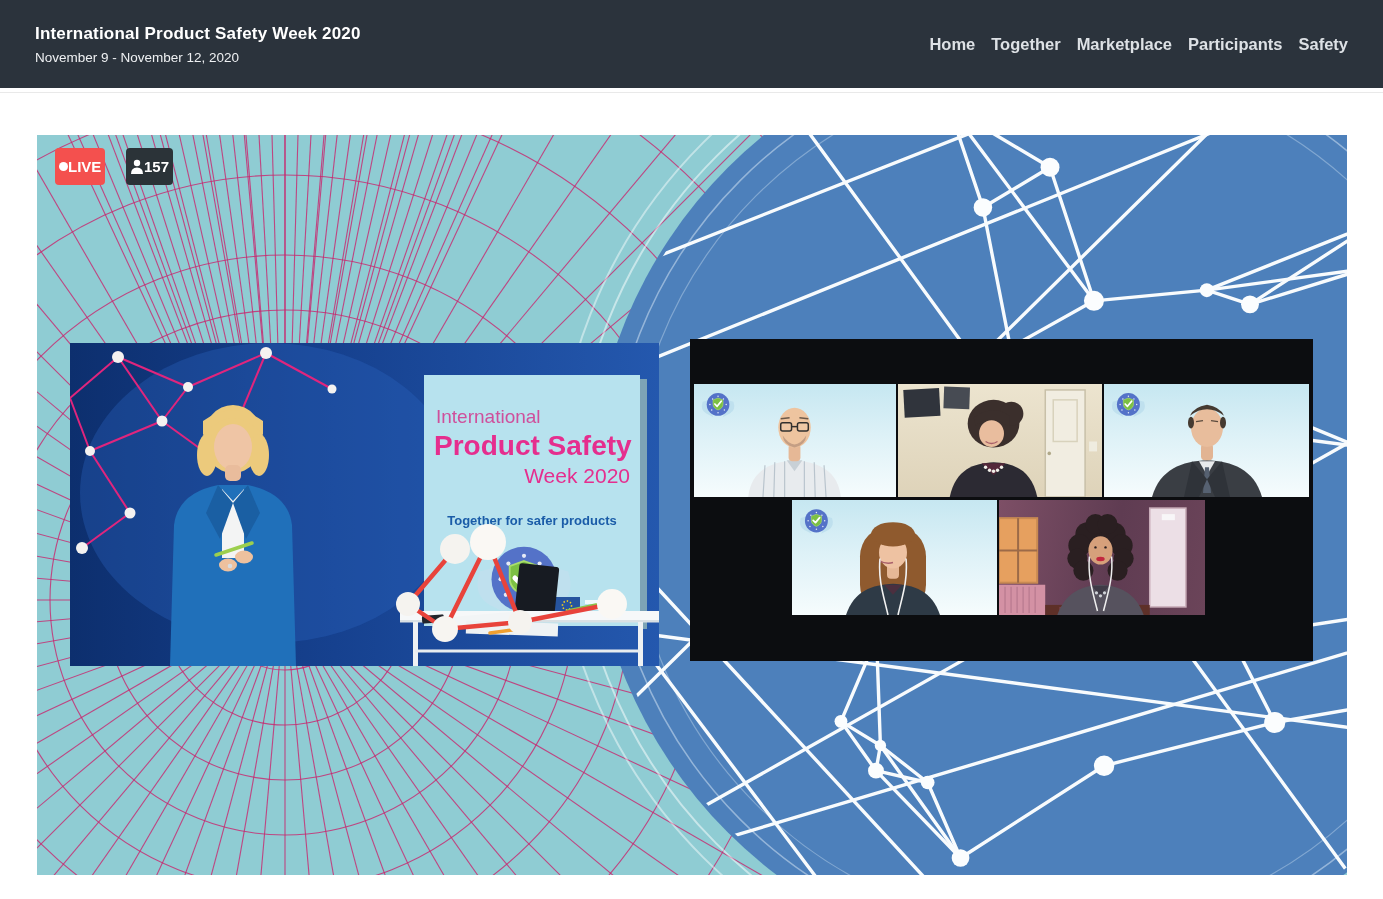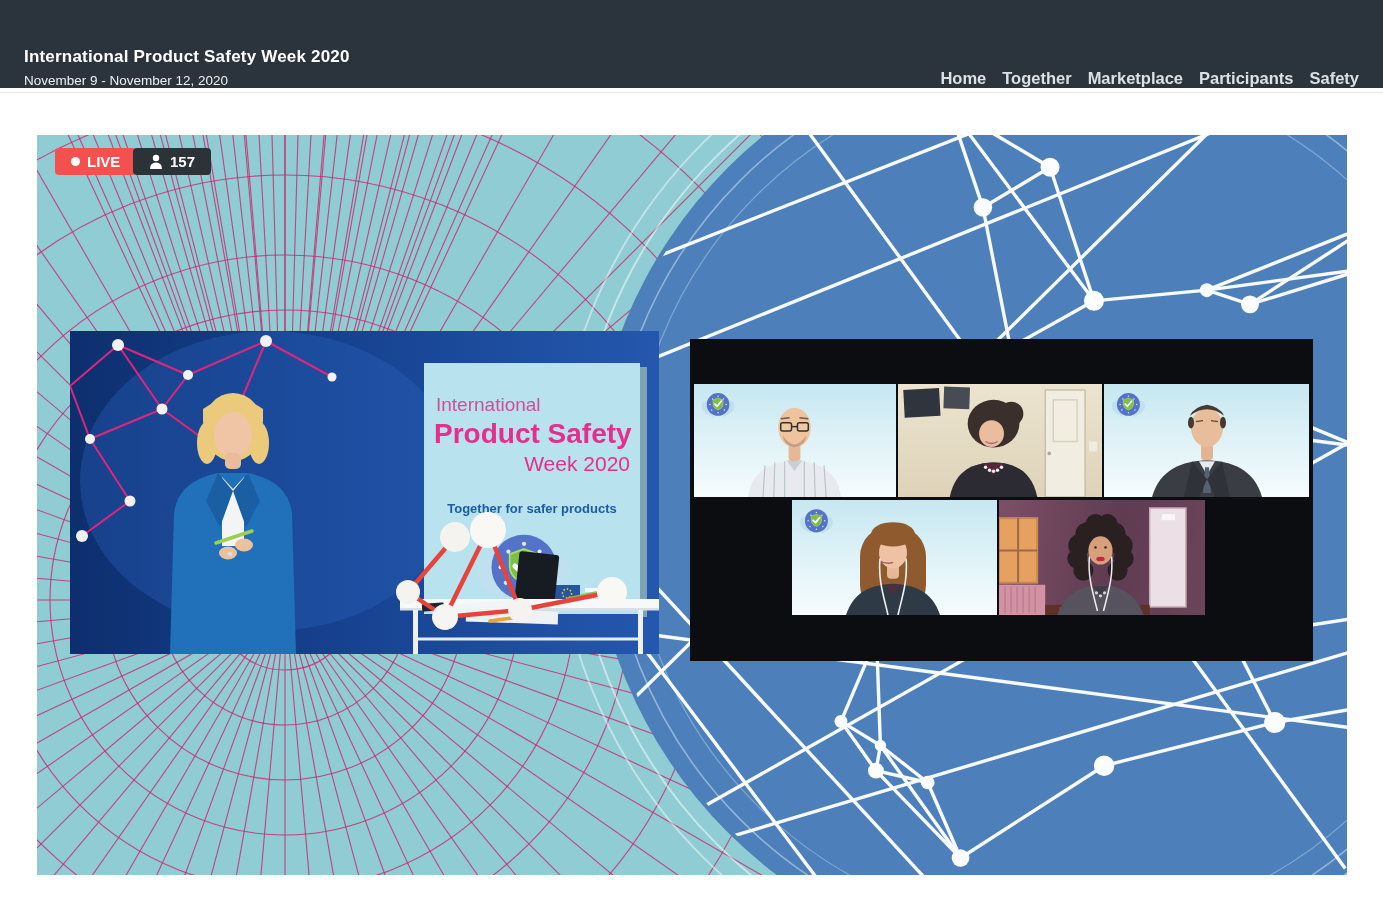--- a/index.html
+++ b/index.html
@@ -1,41 +1,41 @@
 <!DOCTYPE html>
 <html><head>
 <meta charset="utf-8">
 <style>
   html,body{margin:0;padding:0;background:#fff;}
   .page{position:relative;width:1383px;height:899px;background:#fff;overflow:hidden;
         font-family:"Liberation Sans",sans-serif;}
   
   .topbar{position:absolute;left:0;top:0;width:100%;height:88px;background:#2b333c;
-          display:flex;align-items:flex-end;justify-content:space-between;box-sizing:border-box;
-          padding:0 24px;}
+          display:flex;align-items:center;justify-content:space-between;box-sizing:border-box;
+          padding:0 35px;}
   .brand-title{color:#fff;font-size:17px;font-weight:bold;letter-spacing:.2px;}
   .brand-sub{color:#eef0f2;font-size:13.5px;margin-top:6px;}
   .topnav{display:flex;gap:16px;}
   .topnav a{color:#dde1e5;font-size:16.5px;font-weight:600;text-decoration:none;cursor:pointer;}
   .header-rule{position:absolute;left:0;top:92px;width:100%;height:1px;background:#e9e9e9;}
   
   .stage{position:absolute;left:37px;top:135px;width:1310px;height:740px;overflow:hidden;}
   .stage-bg{position:absolute;left:0;top:0;z-index:0;}
   #pink-web line,#pink-web circle{stroke:#c9246d;stroke-width:1.1;fill:none;opacity:.8;}
   #globe-net line{stroke:#f8fbfd;stroke-width:3.4;stroke-linecap:round;}
   #globe-net circle{fill:#fbfdfe;}
   
-  .badge{position:absolute;z-index:5;display:flex;align-items:center;gap:7px;height:27px;
-         border-radius:4px;padding:0 16px;color:#fff;font-size:15px;font-weight:bold;}
+  .badge{position:absolute;z-index:5;display:flex;align-items:center;height:37px;
+         border-radius:4px;padding:0 4px;color:#fff;font-size:15px;font-weight:bold;}
   .badge-live{left:18px;top:13px;background:#f4504e;}
   .badge-live .dot{width:9px;height:9px;border-radius:50%;background:#fff;}
-  .badge-count{left:96px;top:13px;background:#2b3338;font-weight:600;}
+  .badge-count{left:89px;top:13px;background:#2b3338;font-weight:600;}
   
   .video{position:absolute;z-index:3;overflow:hidden;}
-  .video-left{left:33px;top:196px;width:589px;height:323px;background:#123b82;}
+  .video-left{left:33px;top:208px;width:589px;height:323px;background:#123b82;}
   .video-right{left:653px;top:204px;width:623px;height:322px;background:#0c0d10;}
   .tile{position:absolute;overflow:hidden;}
   .tile svg{position:absolute;left:0;top:0;width:100%;height:100%;}
   .vbg{background:linear-gradient(180deg,#c6e7f1 0%,#ddf1f7 45%,#f6fcfd 100%);}
   .t1{left:4px;top:45px;width:202px;height:113px;}
   .t2{left:208px;top:45px;width:204px;height:113px;background:linear-gradient(180deg,#ece4cf,#ded3b9);}
   .t3{left:414px;top:45px;width:205px;height:113px;}
   .t4{left:102px;top:161px;width:205px;height:115px;}
   .t5{left:309px;top:161px;width:206px;height:115px;background:linear-gradient(100deg,#7d4f66 0%,#5f3c52 55%,#6b4459 100%);}
 </style>

